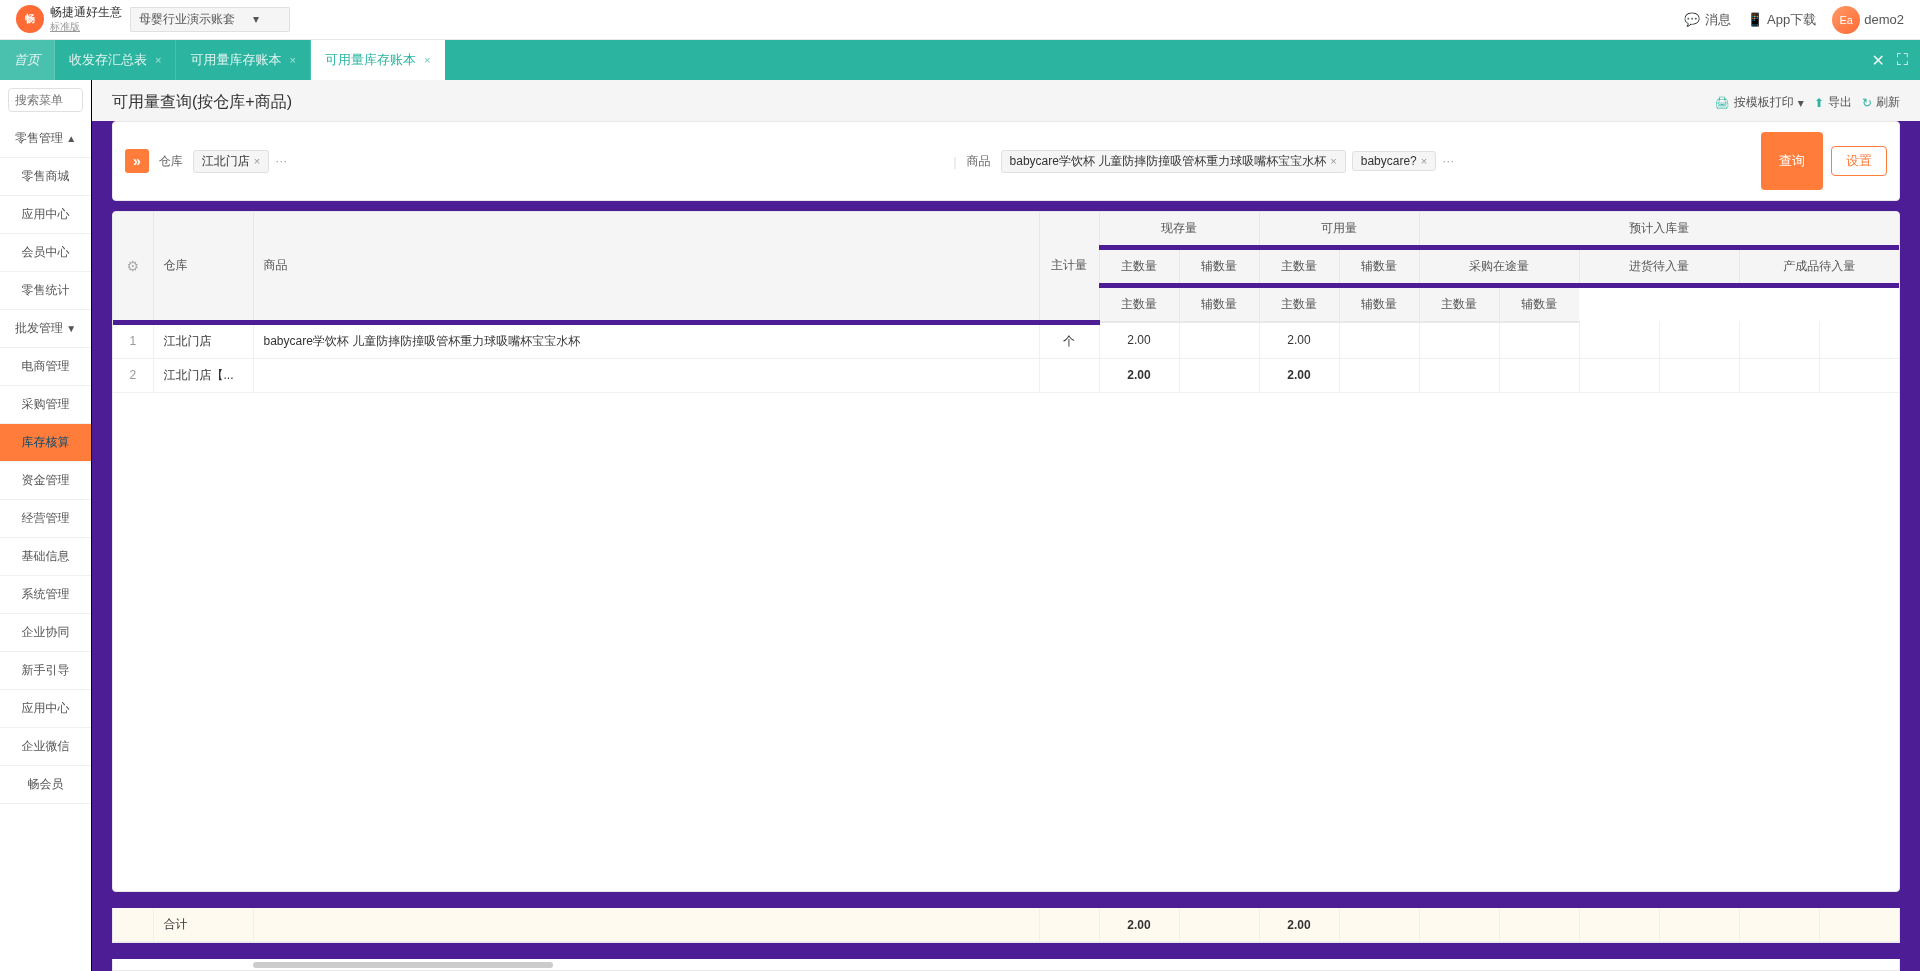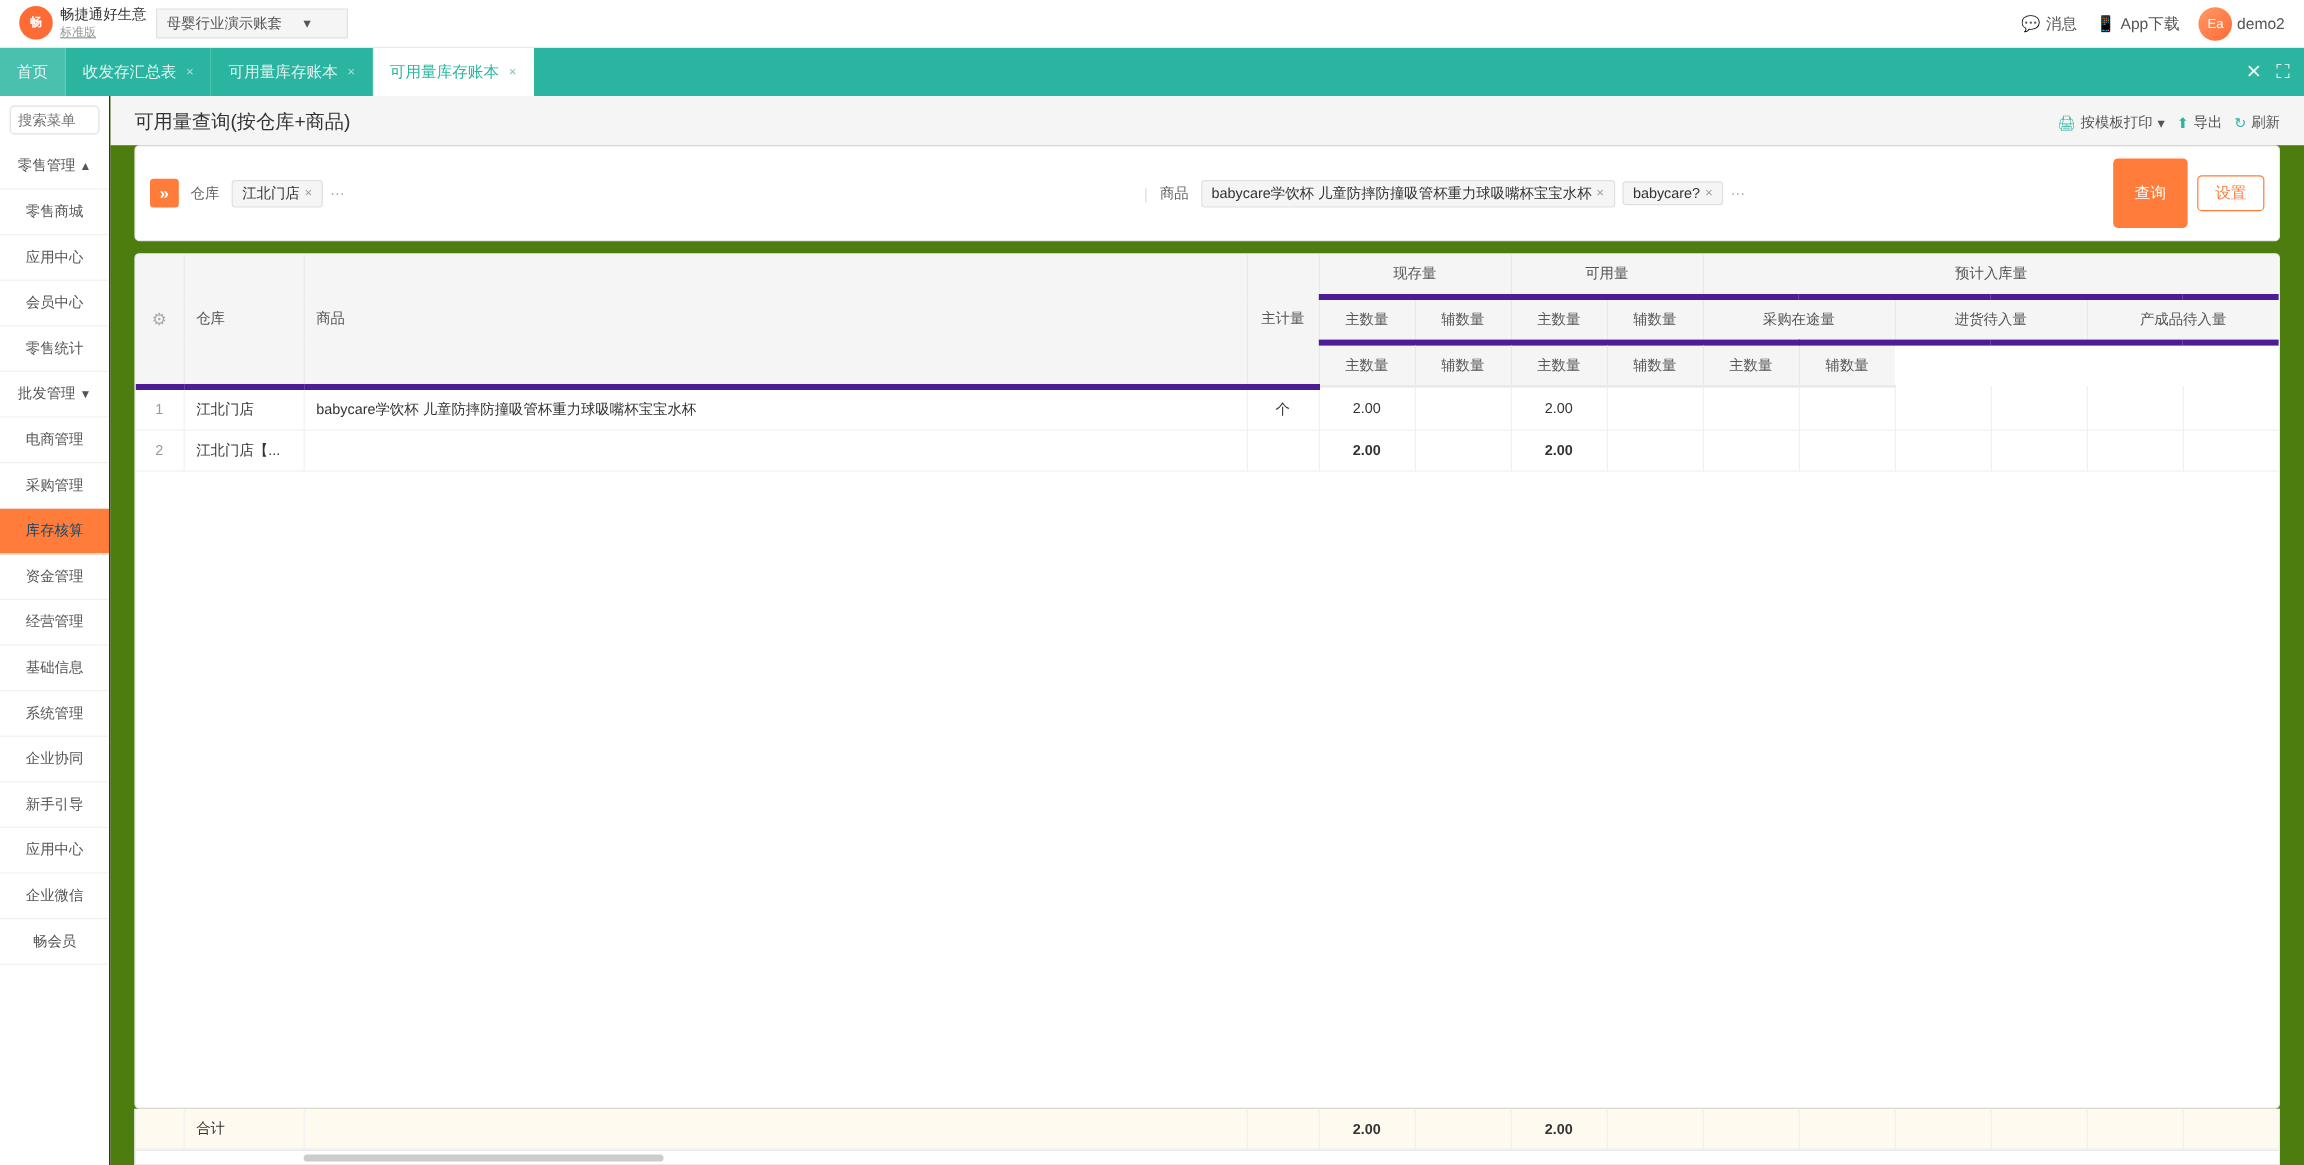--- a/index.html
+++ b/index.html
@@ -38,21 +38,21 @@
       display: flex;
       align-items: center;
       padding: 0 14px;
       font-size: 13px;
       color: rgba(255,255,255,0.85);
       cursor: pointer;
       gap: 6px;
       white-space: nowrap;
       border-right: 1px solid rgba(255,255,255,0.15);
     }
-    .nav-tab.home { background: rgba(255,255,255,0.15); }
+    .nav-tab.home { background: rgba(255,255,255,0.15); font-style: italic; }
     .nav-tab.active { background: #fff; color: #2bb5a0; font-weight: 500; }
     .nav-tab .close-x { font-size: 11px; opacity: 0.7; margin-left: 2px; }
     .nav-tab-spacer { flex: 1; }
     .nav-right-btns { display: flex; align-items: center; gap: 4px; padding: 0 8px; }
     .nav-icon-btn { color: rgba(255,255,255,0.9); cursor: pointer; font-size: 16px; padding: 4px; }
 
     
     .main-layout { display: flex; flex: 1; overflow: hidden; }
 
     
@@ -71,21 +71,21 @@
       padding: 10px 8px;
       font-size: 12px;
       color: #555;
       cursor: pointer;
       text-align: center;
       border-bottom: 1px solid #f0f0f0;
     }
     .sidebar-nav-item.active { background: #ff7c3a; color: #0c4a6e; }
 
     
-    .content-area { flex: 1; overflow: hidden; display: flex; flex-direction: column; background: #4d7c0f; }
+    .content-area { flex: 1; overflow: hidden; display: flex; flex-direction: column; background: #4c1d95; }
 
     
     .page-header {
       background: #f5f5f5;
       padding: 12px 20px 8px;
       display: flex;
       align-items: center;
       justify-content: space-between;
       flex-shrink: 0;
     }
@@ -378,21 +378,21 @@
             <td class="col-num"></td>
             <td class="col-num"></td>
             <td class="col-num"></td>
             <td class="col-num"></td>
             <td class="col-num"></td>
           </tr>
         </tbody>
       </table>
     </div>
 
-    <div style="background:#fffaf0; border: 1px solid #e8e8e8; border-top: none; margin: 0 20px; flex-shrink:0; padding: 0;">
+    <div style="background:#fffaf0; border: 1px solid #e8e8e8; border-top: none; margin: 16px 20px; flex-shrink:0; padding: 0;">
       <table style="width:100%; border-collapse:collapse; font-size:12px;">
         <tbody>
             <tr>
           <td style="width:40px; padding:8px 10px; text-align:center; border-right:1px solid #f0f0f0;"></td>
           <td style="width:100px; padding:8px 10px; text-align:left; border-right:1px solid #f0f0f0; font-weight:500;">合计</td>
           <td style="padding:8px 10px; text-align:left; border-right:1px solid #f0f0f0;"></td>
           <td style="width:60px; padding:8px 10px; text-align:center; border-right:1px solid #f0f0f0;"></td>
           <td style="width:80px; padding:8px 10px; text-align:center; border-right:1px solid #f0f0f0; font-weight:600;">2.00</td>
           <td style="width:80px; padding:8px 10px; text-align:center; border-right:1px solid #f0f0f0;"></td>
           <td style="width:80px; padding:8px 10px; text-align:center; border-right:1px solid #f0f0f0; font-weight:600;">2.00</td>

